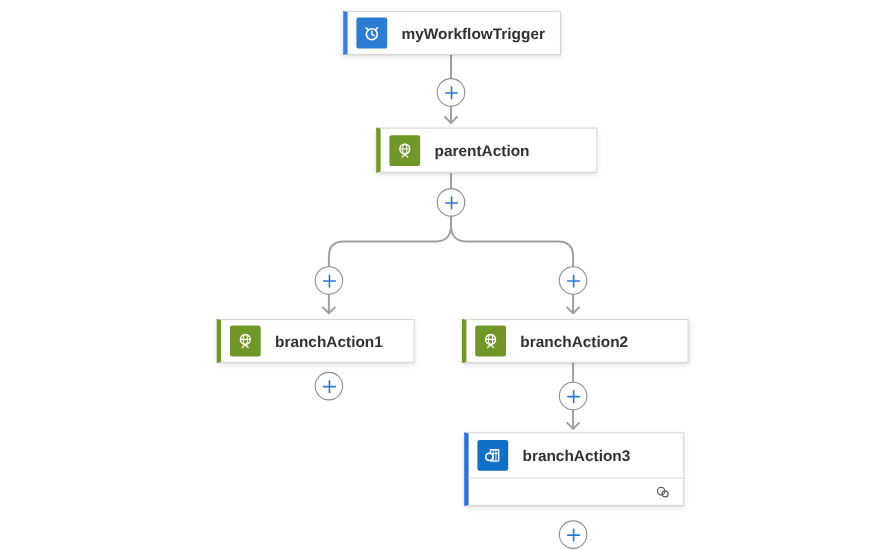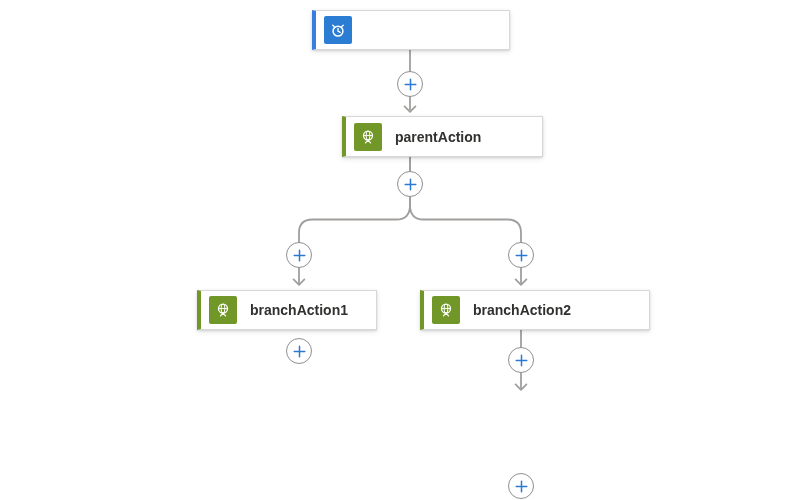--- a/index.html
+++ b/index.html
@@ -101,20 +101,21 @@
   </svg>
 
   <div class="node accent-blue" style="left:312px; top:10px; width:198px; height:40px;">
     <span class="icon bg-blue">
       <svg viewBox="0 0 16 16" width="18" height="18" fill="none" stroke="#ffffff">
         <circle cx="8" cy="9" r="4.4" stroke-width="1.3"></circle>
         <path d="M8 6.6 V9 L9.9 10.1" stroke-width="1.2" stroke-linecap="round"></path>
         <path d="M4.6 4.9 L3.3 3.8 M11.4 4.9 L12.7 3.8" stroke-width="1.2" stroke-linecap="round"></path>
       </svg>
     </span>
+    <span class="label">myWorkflowTrigger</span>
   </div>
 
   <button class="plus" style="left:397px; top:71px;">
     <svg width="13" height="13" viewBox="0 0 13 13" fill="none">
       <path d="M6.5 1.2 V11.8 M1.2 6.5 H11.8" stroke="#2b79d2" stroke-width="1.5" stroke-linecap="round"></path>
     </svg>
   </button>
 
   <div class="node accent-green" style="left:311px; top:116px; width:201px; height:41px;margin-left:31px;">
     <span class="icon bg-green">
@@ -151,21 +152,21 @@
       <svg viewBox="0 0 16 16" width="18" height="18" fill="none" stroke="#ffffff">
         <circle cx="8" cy="6.7" r="4" stroke-width="1.15"></circle>
         <ellipse cx="8" cy="6.7" rx="1.7" ry="4" stroke-width="0.85"></ellipse>
         <path d="M4.1 6.7 H11.9" stroke-width="0.85"></path>
         <path d="M5.7 13.2 L8 10.9 L10.3 13.2" stroke-width="1.1" stroke-linecap="round"></path>
       </svg>
     </span>
     <span class="label">branchAction1</span>
   </div>
 
-  <div class="node accent-green" style="left:420px; top:290px; width:230px; height:40px;">
+  <div class="node accent-green" style="left:420px; top:290px; width:206px; height:40px;">
     <span class="icon bg-green">
       <svg viewBox="0 0 16 16" width="18" height="18" fill="none" stroke="#ffffff">
         <circle cx="8" cy="6.7" r="4" stroke-width="1.15"></circle>
         <ellipse cx="8" cy="6.7" rx="1.7" ry="4" stroke-width="0.85"></ellipse>
         <path d="M4.1 6.7 H11.9" stroke-width="0.85"></path>
         <path d="M5.7 13.2 L8 10.9 L10.3 13.2" stroke-width="1.1" stroke-linecap="round"></path>
       </svg>
     </span>
     <span class="label">branchAction2</span>
   </div>
@@ -175,20 +176,40 @@
       <path d="M6.5 1.2 V11.8 M1.2 6.5 H11.8" stroke="#2b79d2" stroke-width="1.5" stroke-linecap="round"></path>
     </svg>
   </button>
 
   <button class="plus" style="left:508px; top:347px;">
     <svg width="13" height="13" viewBox="0 0 13 13" fill="none">
       <path d="M6.5 1.2 V11.8 M1.2 6.5 H11.8" stroke="#2b79d2" stroke-width="1.5" stroke-linecap="round"></path>
     </svg>
   </button>
 
+  <div class="node accent-o365 two-row" style="left:422px; top:393px; width:200px; height:67px;">
+    <div class="row-main">
+      <span class="icon bg-o365">
+        <svg viewBox="0 0 16 16" width="18" height="18">
+          <rect x="6" y="3.4" width="6.8" height="9.2" rx="0.6" fill="none" stroke="#ffffff" stroke-width="1.1"></rect>
+          <path d="M6 6.4 H12.8 M8.3 3.4 V12.6 M10.55 3.4 V12.6" stroke="#ffffff" stroke-width="0.8" fill="none"></path>
+          <circle cx="5.2" cy="9.2" r="2.9" fill="#1070c8" stroke="#ffffff" stroke-width="1.3"></circle>
+        </svg>
+      </span>
+      <span class="label">branchAction3</span>
+    </div>
+    <div class="row-footer">
+      <span style="display:flex;">
+        <svg viewBox="0 0 18 14" width="17" height="13" fill="none" stroke="#605e5c" stroke-width="1.2">
+          <circle cx="7.4" cy="5.9" r="3.6"></circle>
+          <circle cx="11.3" cy="8.6" r="3.0"></circle>
+        </svg>
+      </span>
+    </div>
+  </div>
 
   <button class="plus" style="left:508px; top:473px;">
     <svg width="13" height="13" viewBox="0 0 13 13" fill="none">
       <path d="M6.5 1.2 V11.8 M1.2 6.5 H11.8" stroke="#2b79d2" stroke-width="1.5" stroke-linecap="round"></path>
     </svg>
   </button>
 
 </div>
 
 </body></html>

